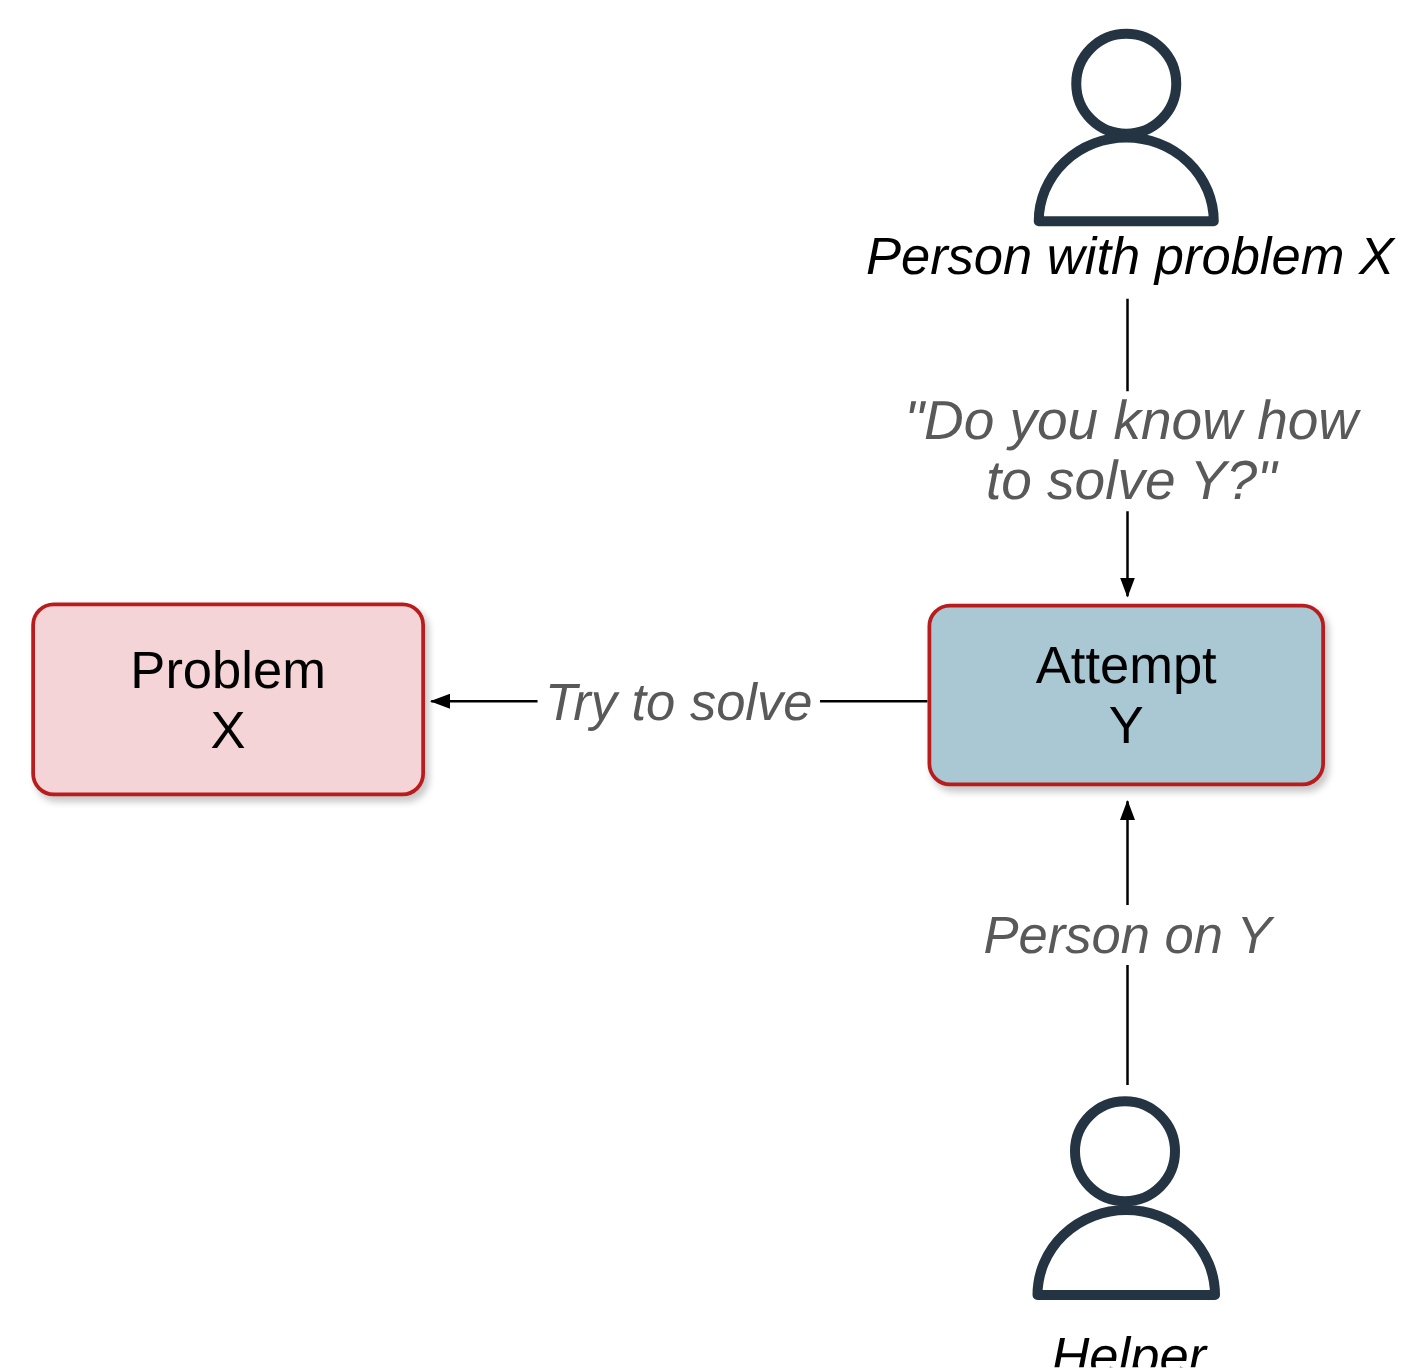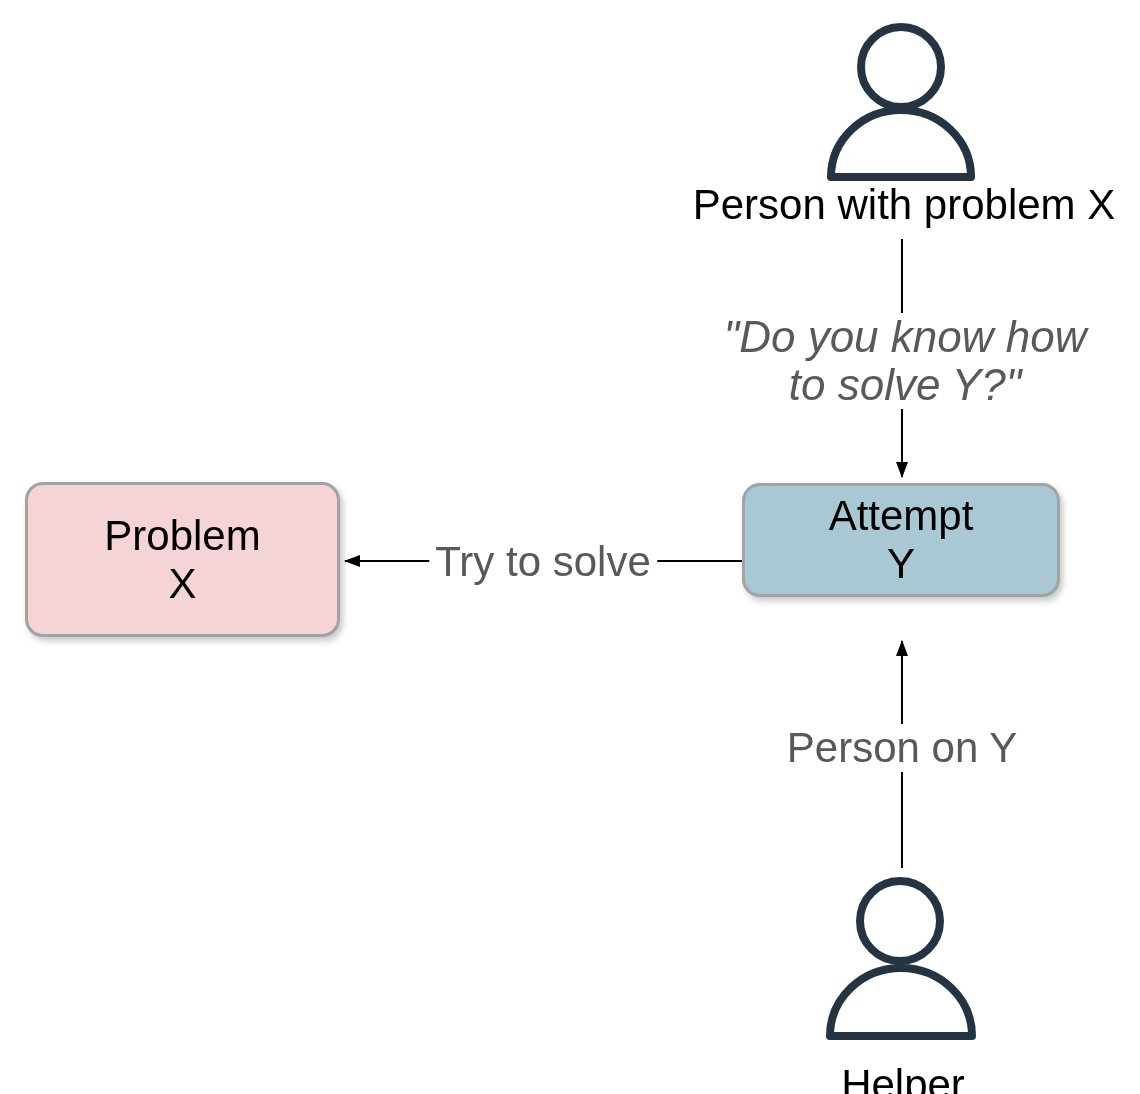--- a/index.html
+++ b/index.html
@@ -11,49 +11,50 @@
     font-family: "Liberation Sans", sans-serif;
     overflow: hidden;
   }
   .canvas svg.wires {
     position: absolute;
     left: 0; top: 0;
   }
   .node {
     position: absolute;
     box-sizing: border-box;
-    border: 3px solid #a3a3a3;
+    border: 3px solid #b91c1c;
     border-radius: 18px;
     display: flex;
     flex-direction: column;
     align-items: center;
     justify-content: center;
     font-size: 42px;
     line-height: 48px;
     color: #000000;
     text-align: center;
     box-shadow: 3px 4px 6px rgba(0,0,0,0.22);
   }
   .node-problem {
     left: 25px; top: 482px;
     width: 315px; height: 155px;
     background: #f4d4d6;
   }
   .node-attempt {
     left: 742px; top: 483px;
-    width: 318px; height: 114px;
+    width: 318px; height: 146px;
     background: #a9c8d4;
   }
   .lbl {
     position: absolute;
     font-size: 42px;
     line-height: 48px;
     color: #000000;
     text-align: center;
     white-space: nowrap;
+    font-style: italic;
   }
   .edge-lbl {
     color: #595959;
     background: #ffffff;
     padding: 0 6px;
   }
   .person-label { left: 904px; top: 181px; transform: translateX(-50%); }
   .quote-label  { left: 905px; top: 313px; transform: translateX(-50%);
                   font-style: italic; font-size: 44px; }
   .try-label    { left: 543px; top: 562px; transform: translate(-50%,-50%); }

